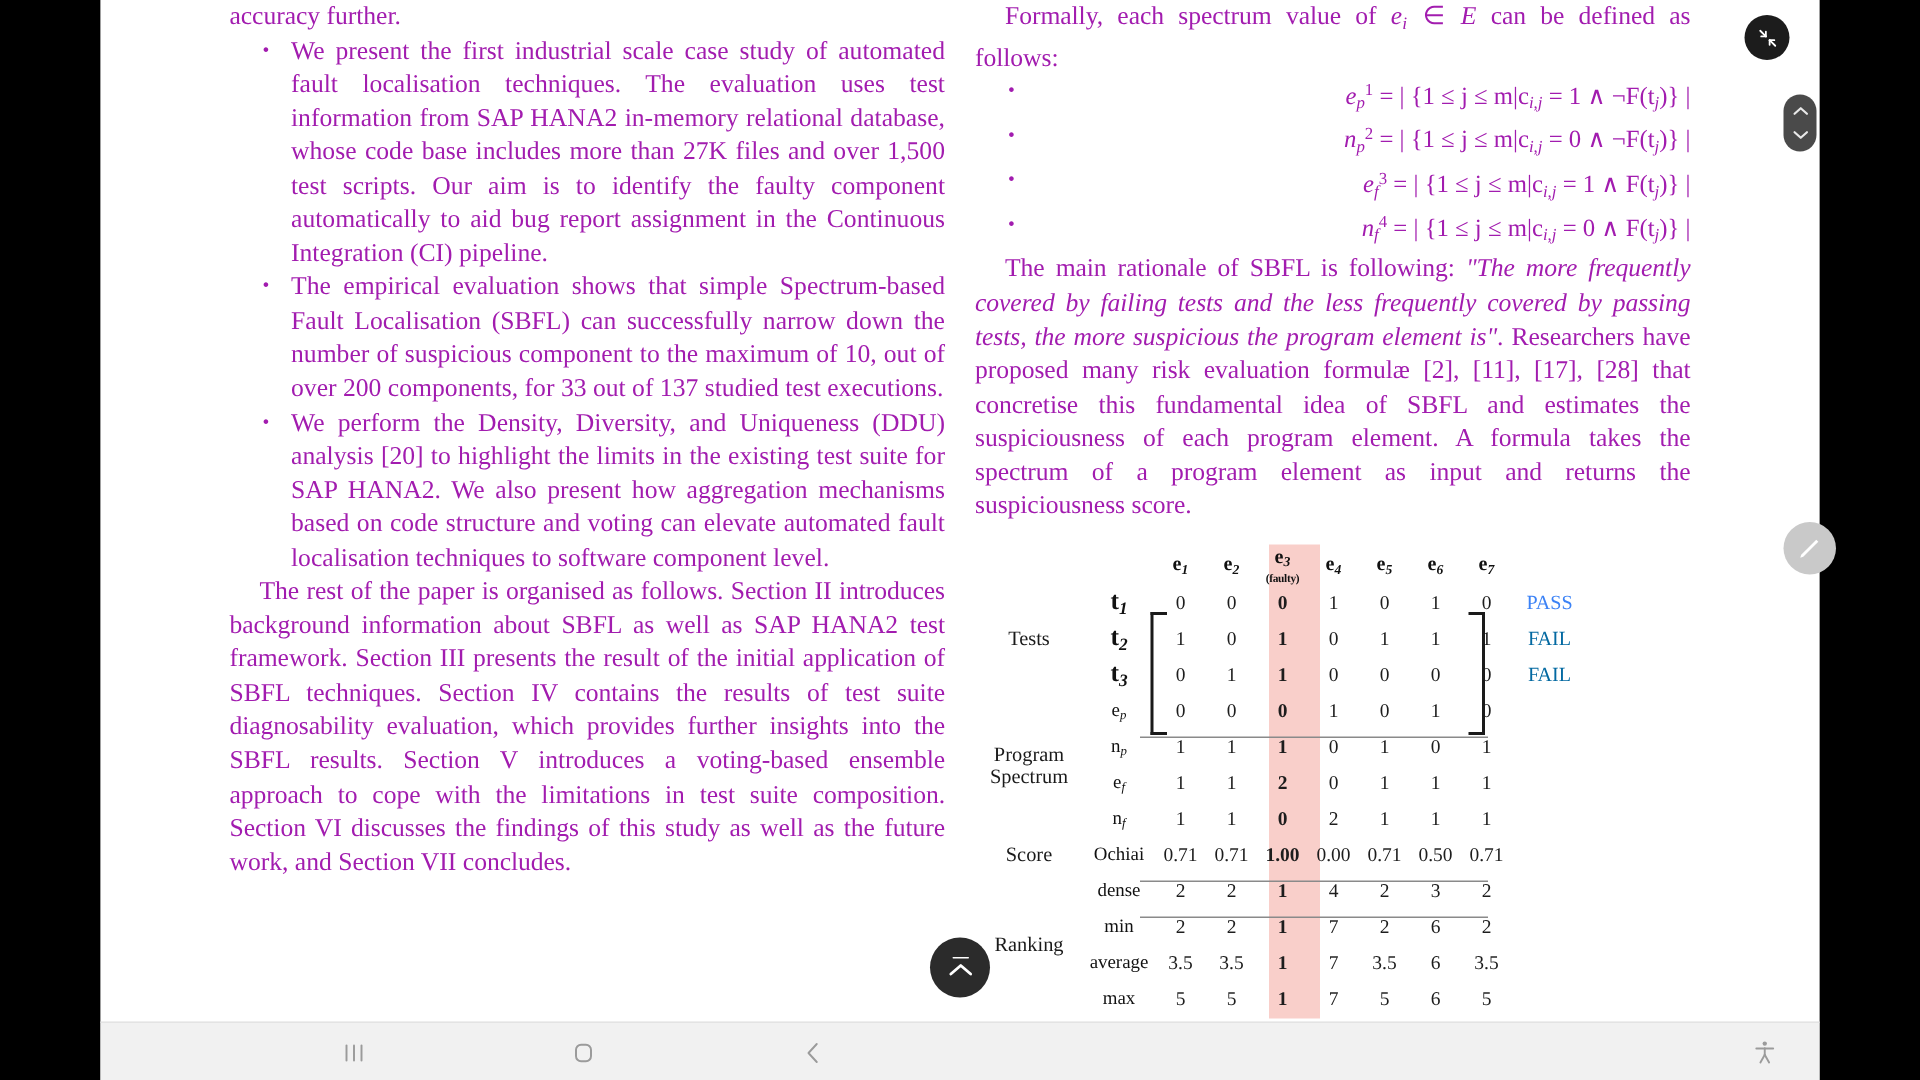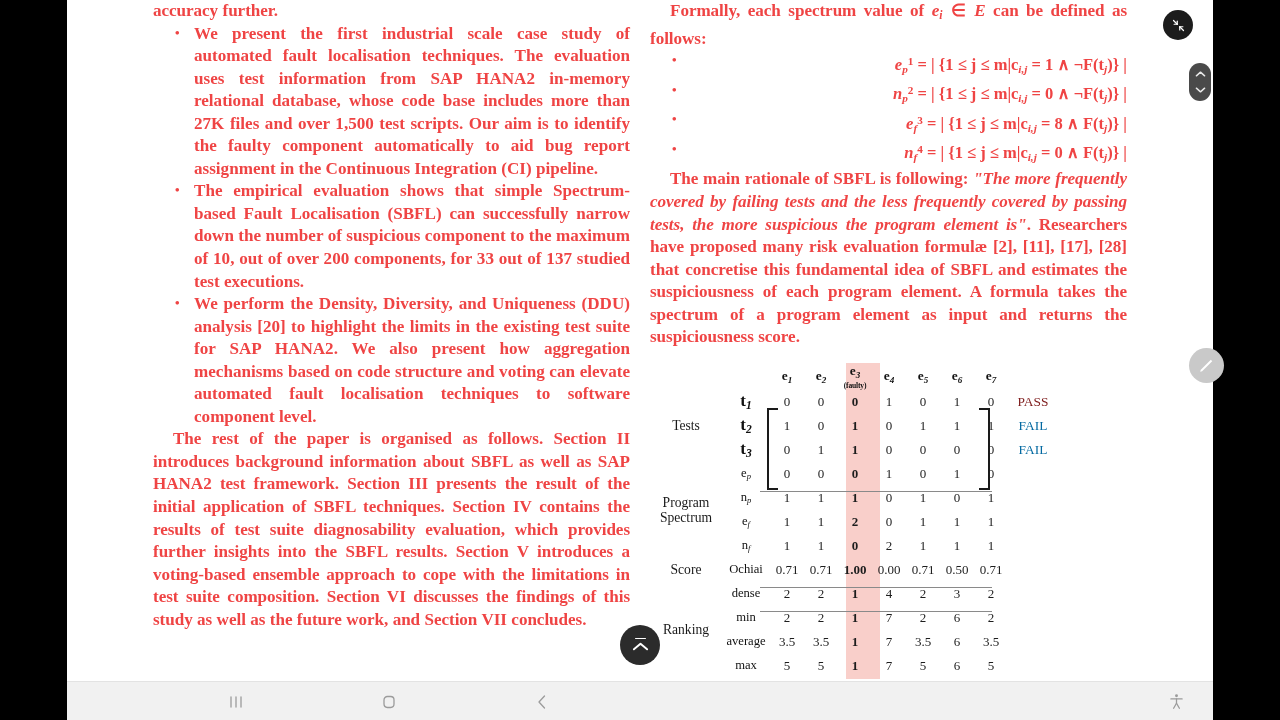--- a/index.html
+++ b/index.html
@@ -40,23 +40,22 @@
     height: 681px;
     background: #ffffff;
     overflow: hidden;
   }
 
   
   .column {
     position: absolute;
     top: 0;
     font-family: "Liberation Serif", serif;
-    color: #ef4444;
+    color: #a21caf;
     text-align: justify;
-    font-weight: bold;
   }
 
   #col-left {
     left: 86px;
     width: 477px;
   }
 
   #col-right {
     left: 583px;
     width: 477px;
@@ -203,21 +202,21 @@
     margin-top: 1px;
   }
 
   td.verdict {
     width: 50px;
     text-align: left;
     padding-left: 12px;
     font-size: 13.4px;
   }
 
-  .verdict-pass { color: #7f1d1d; }
+  .verdict-pass { color: #3b82f6; }
   .verdict-fail { color: #0369a1; }
 
   
   .bracket-left, .bracket-right {
     position: absolute;
     width: 9px;
     height: 78px;
     top: 63px;
   }
   .bracket-left {
@@ -351,21 +350,21 @@
         <p class="para">The rest of the paper is organised as follows. Section II introduces background information about SBFL as well as SAP HANA2 test framework. Section III presents the result of the initial application of SBFL techniques. Section IV contains the results of test suite diagnosability evaluation, which provides further insights into the SBFL results. Section V introduces a voting-based ensemble approach to cope with the limitations in test suite composition. Section VI discusses the findings of this study as well as the future work, and Section VII concludes.</p>
       </div>
 
       <div class="column" id="col-right">
 
         <p class="para"><span>Formally, each spectrum value of </span><span class="mathline"><span class="mi">e</span><span class="sub">i</span> <span class="op">∈</span> <span class="mi">E</span></span><span> can be defined as follows:</span></p>
 
         <ul class="bullets formulas">
           <li><span class="mathline"><span class="mi">e</span><span class="sub">p</span><span class="sup">1</span> <span>= | {1 ≤ j ≤ m|c</span><span class="sub">i,j</span><span> = 1 ∧ ¬F(t</span><span class="sub">j</span><span>)} |</span></span></li>
           <li><span class="mathline"><span class="mi">n</span><span class="sub">p</span><span class="sup">2</span> <span>= | {1 ≤ j ≤ m|c</span><span class="sub">i,j</span><span> = 0 ∧ ¬F(t</span><span class="sub">j</span><span>)} |</span></span></li>
-          <li><span class="mathline"><span class="mi">e</span><span class="sub">f</span><span class="sup">3</span> <span>= | {1 ≤ j ≤ m|c</span><span class="sub">i,j</span><span> = 8 ∧ F(t</span><span class="sub">j</span><span>)} |</span></span></li>
+          <li><span class="mathline"><span class="mi">e</span><span class="sub">f</span><span class="sup">3</span> <span>= | {1 ≤ j ≤ m|c</span><span class="sub">i,j</span><span> = 1 ∧ F(t</span><span class="sub">j</span><span>)} |</span></span></li>
           <li><span class="mathline"><span class="mi">n</span><span class="sub">f</span><span class="sup">4</span> <span>= | {1 ≤ j ≤ m|c</span><span class="sub">i,j</span><span> = 0 ∧ F(t</span><span class="sub">j</span><span>)} |</span></span></li>
         </ul>
 
         <p class="para"><span>The main rationale of SBFL is following: </span><span class="ital">"The more frequently covered by failing tests and the less frequently covered by passing tests, the more suspicious the program element is"</span><span>. Researchers have proposed many risk evaluation formulæ [2], [11], [17], [28] that concretise this fundamental idea of SBFL and estimates the suspiciousness of each program element. A formula takes the spectrum of a program element as input and returns the suspiciousness score.</span></p>
       </div>
 
       <div id="figure">
 
 
         <div id="faulty-stripe"></div>

